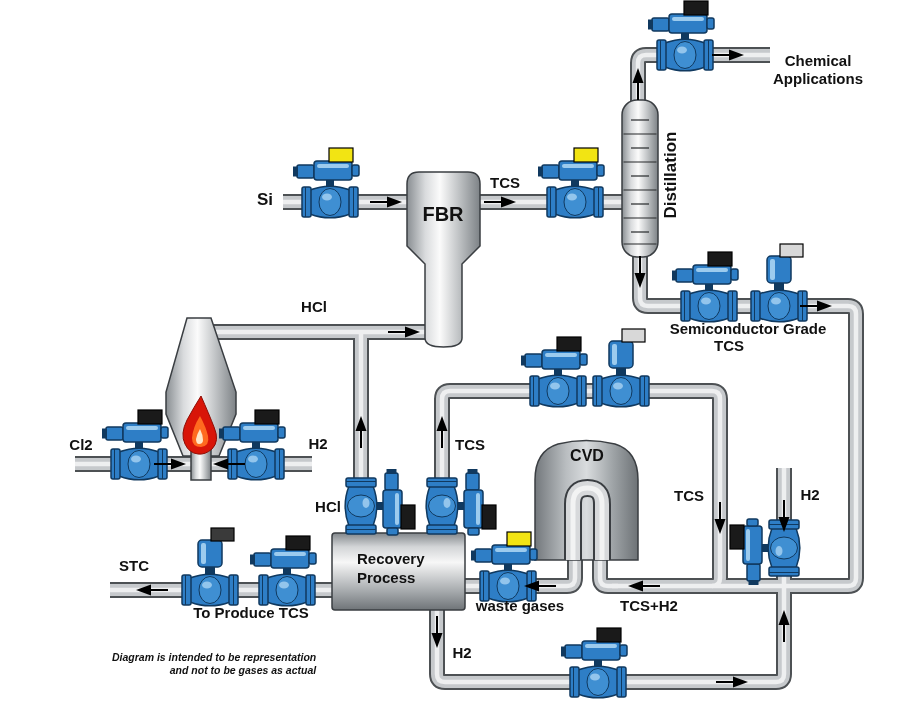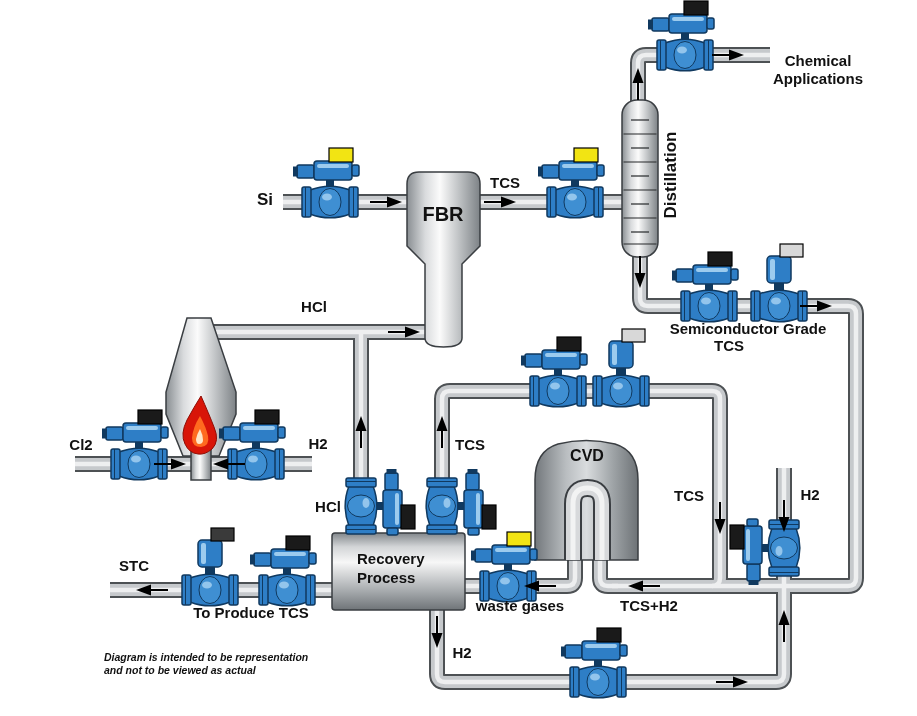--- a/index.html
+++ b/index.html
@@ -1,22 +1,22 @@
 <!DOCTYPE html>
 <html><head>
 <meta charset="utf-8">
 <title>Process Flow Diagram</title>
 <style>
   html,body{margin:0;padding:0;background:#ffffff;}
   .stage{position:relative;width:917px;height:716px;background:#ffffff;overflow:hidden;
          font-family:"Liberation Sans",sans-serif;}
   svg{position:absolute;left:0;top:0;}
   svg text{font-family:"Liberation Sans",sans-serif;font-weight:bold;}
-  .disclaimer{position:absolute;left:104px;top:651px;
-              font:italic bold 10.5px/13px "Liberation Sans",sans-serif;color:#111;}
+  .disclaimer{position:absolute;left:112px;top:651px;
+              font:italic bold 10.5px/13px "Liberation Sans",sans-serif;color:#111;text-align:right;}
 </style>
 </head>
 <body>
 
 <div class="stage">
   <svg id="diagram" width="917" height="716" viewBox="0 0 917 716">
       <defs>
         <linearGradient id="gv" x1="0" y1="0" x2="1" y2="0">
           <stop offset="0" stop-color="#898e92"></stop>
           <stop offset="0.25" stop-color="#d9dbdd"></stop>
@@ -452,15 +452,15 @@
         <text x="470" y="450" font-size="15" text-anchor="middle" fill="#111111">TCS</text>
         <text x="318" y="449" font-size="15" text-anchor="middle" fill="#111111">H2</text>
         <text x="81" y="450" font-size="15" text-anchor="middle" fill="#111111">Cl2</text>
         <text x="462" y="658" font-size="15" text-anchor="middle" fill="#111111">H2</text>
         <text x="134" y="571" font-size="15" text-anchor="middle" fill="#111111">STC</text>
         <text x="251" y="618" font-size="15" text-anchor="middle" fill="#111111">To Produce TCS</text>
       </g>
     </svg>
   <div class="disclaimer">
     <div>Diagram is intended to be representation</div>
-    <div>and not to be viewed as actual</div>
+    <div>and not to be gases as actual</div>
   </div>
 </div>
 
 </body></html>

